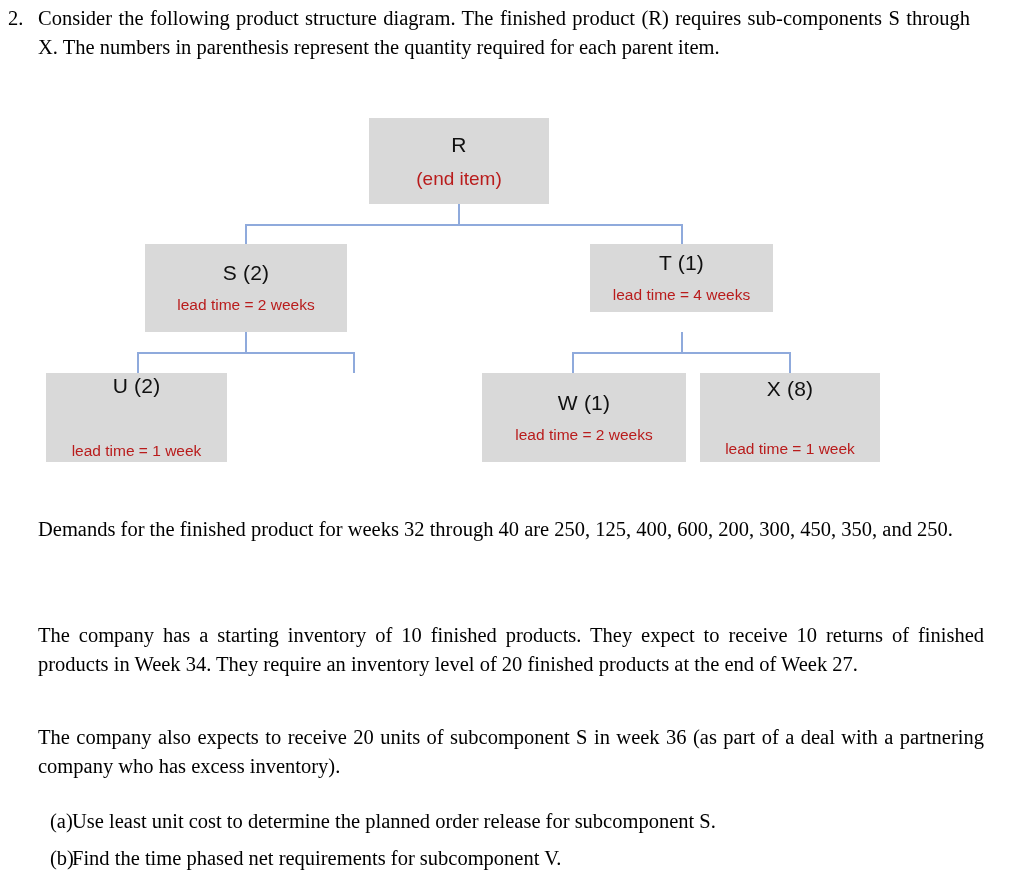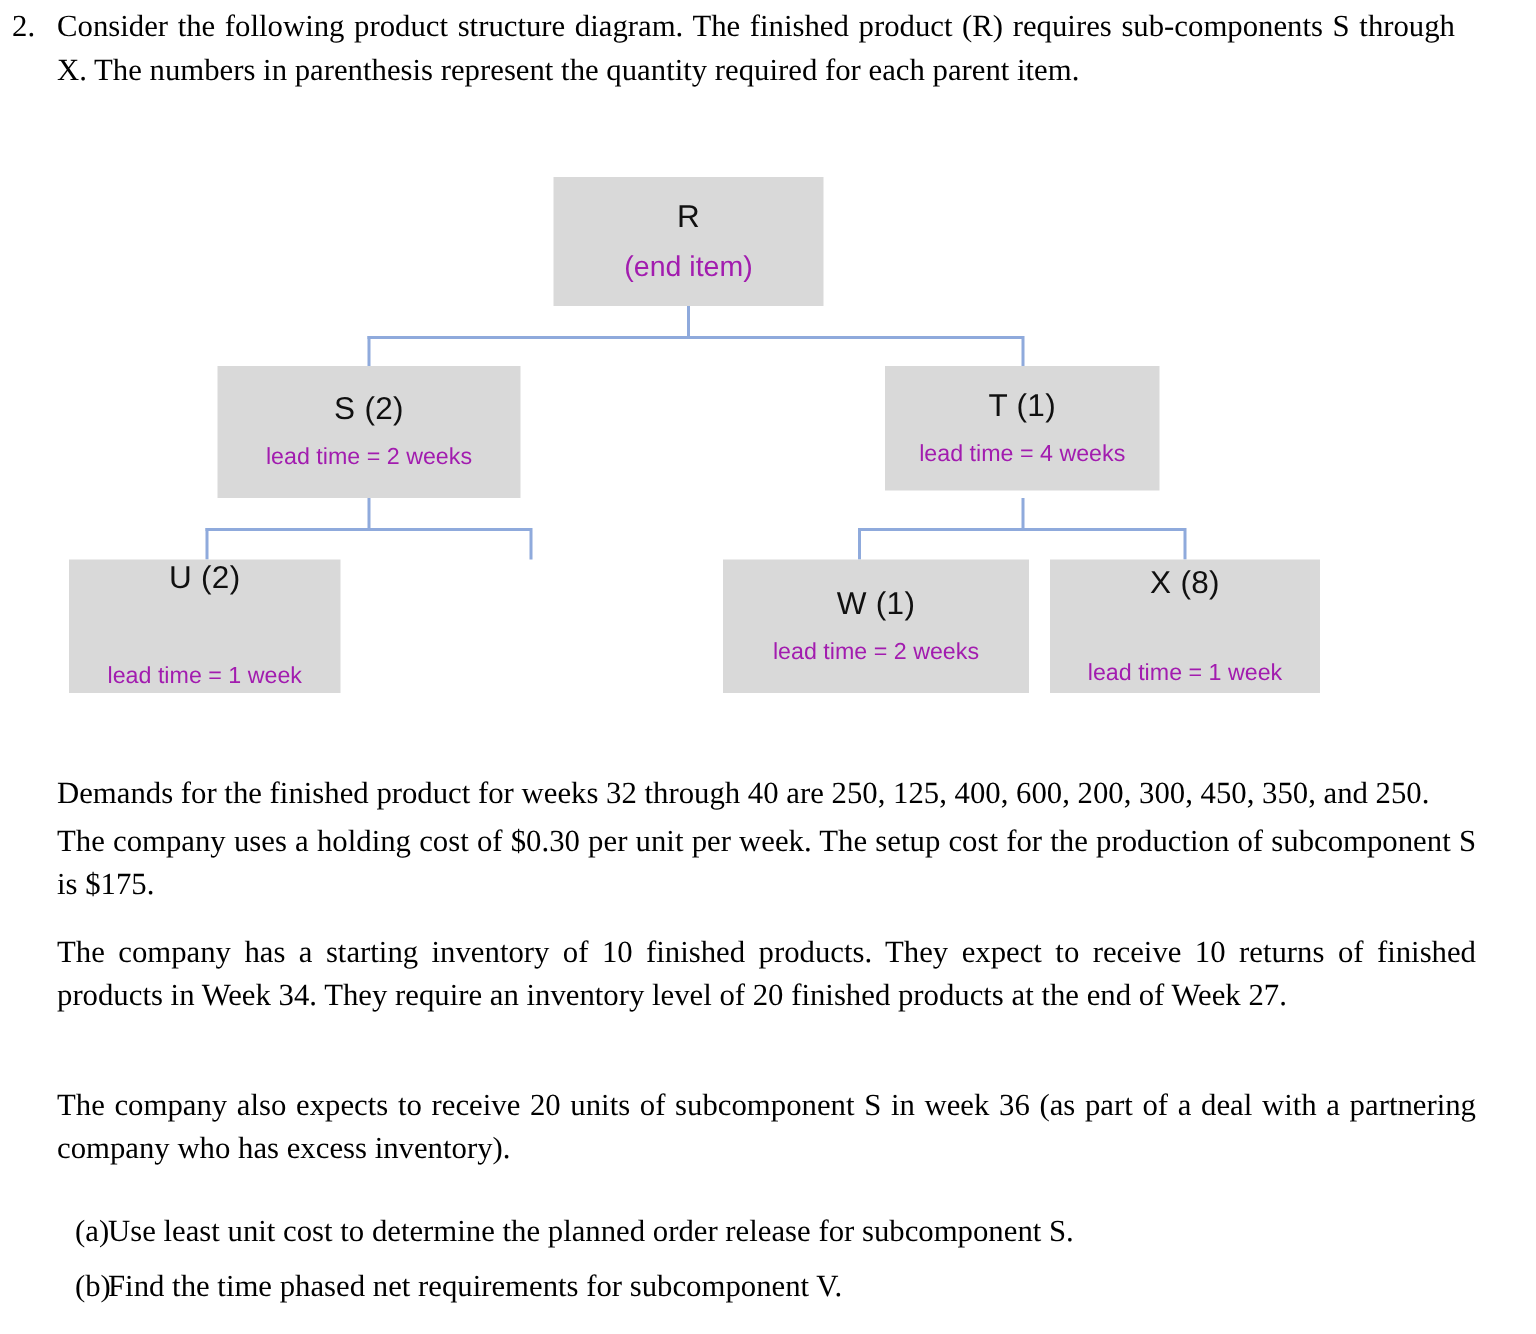--- a/index.html
+++ b/index.html
@@ -76,21 +76,21 @@
   }
   .node .n-title {
     font-size: 21px;
     line-height: 26px;
     letter-spacing: 0.2px;
     color: #101010;
   }
   .node .n-sub {
     font-size: 15.5px;
     line-height: 22px;
-    color: #a21caf;
+    color: #b91c1c;
     margin-top: 8px;
   }
   .node.root .n-title { font-size: 21px; }
   .node.root .n-sub { font-size: 19px; margin-top: 10px; }
 
   .conn {
     position: absolute;
     background: #8faadc;
     pointer-events: none;
   }
@@ -159,21 +159,21 @@
     <div class="node root" style="left:369px; top:118px; width:180px; height:86px;">
       <div class="n-title">R</div>
       <div class="n-sub">(end item)</div>
     </div>
 
     <div class="node" style="left:145px; top:244px; width:202px; height:88px;">
       <div class="n-title">S (2)</div>
       <div class="n-sub">lead time = 2 weeks</div>
     </div>
 
-    <div class="node" style="left:590px; top:244px; width:183px; height:83px;">
+    <div class="node" style="left:590px; top:244px; width:183px; height:68px;">
       <div class="n-title">T (1)</div>
       <div class="n-sub">lead time = 4 weeks</div>
     </div>
 
     <div class="node" style="left:46px; top:373px; width:181px; height:89px;justify-content:space-between;">
       <div class="n-title">U (2)</div>
       <div class="n-sub">lead time = 1 week</div>
     </div>
 
 
@@ -183,21 +183,20 @@
     </div>
 
     <div class="node" style="left:700px; top:373px; width:180px; height:89px;gap:28px;">
       <div class="n-title">X (8)</div>
       <div class="n-sub">lead time = 1 week</div>
     </div>
   </div>
 
   <div class="para" style="left:38px; top:515px; width:946px;">Demands for the finished product for weeks 32 through 40 are 250, 125, 400, 600, 200, 300, 450, 350, and 250.</div>
 
-  <div class="para" style="left:38px; top:547px; width:946px;">The company uses a holding cost of $0.30 per unit per week. The setup cost for the production of subcomponent S is $175.</div>
 
   <div class="para" style="left:38px; top:621px; width:946px;">The company has a starting inventory of 10 finished products. They expect to receive 10 returns of finished products in Week 34. They require an inventory level of 20 finished products at the end of Week 27.</div>
 
   <div class="para" style="left:38px; top:723px; width:946px;">The company also expects to receive 20 units of subcomponent S in week 36 (as part of a deal with a partnering company who has excess inventory).</div>
 
   <div class="sub-list" style="top:803px;">
     <div class="sub-row">
       <div class="sub-label">(a)</div>
       <div class="sub-text">Use least unit cost to determine the planned order release for subcomponent S.</div>
     </div>

